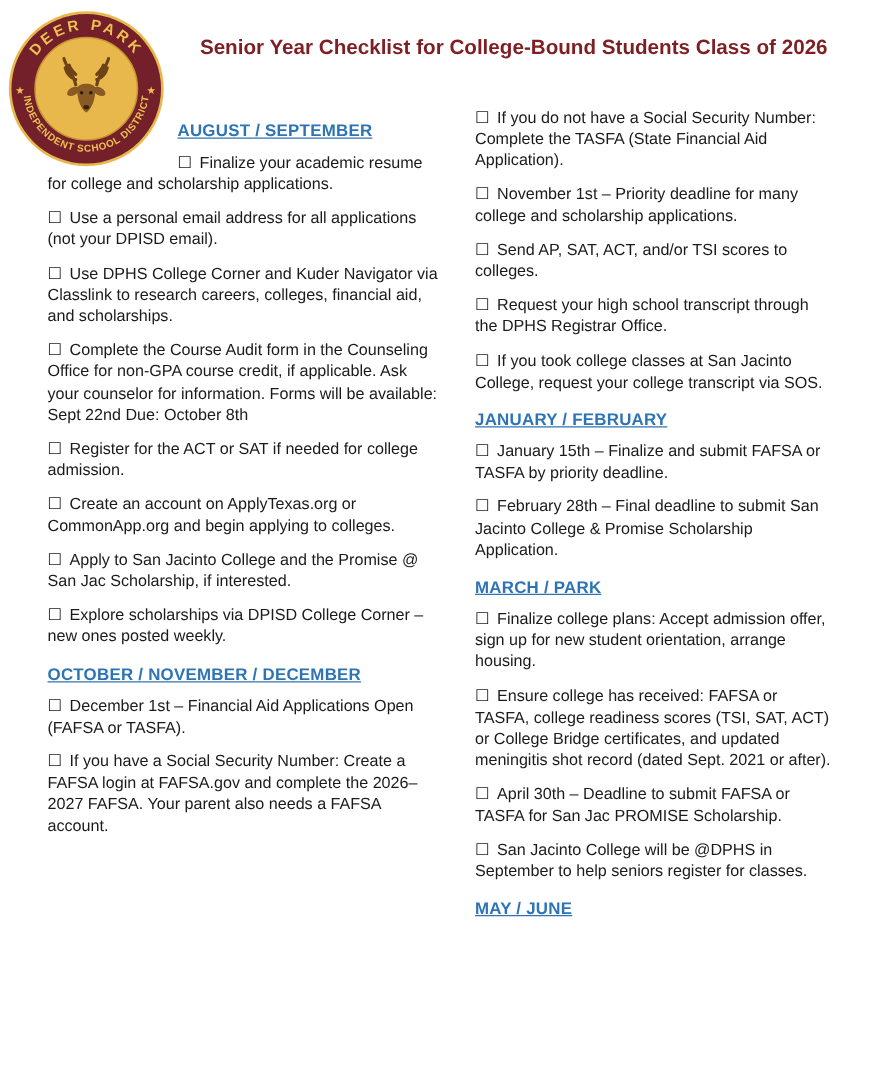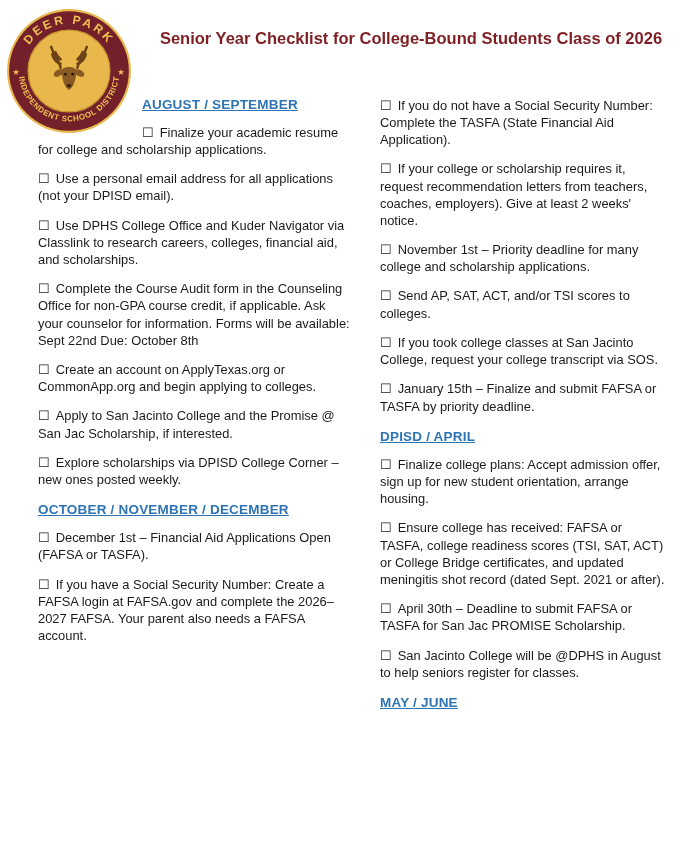--- a/index.html
+++ b/index.html
@@ -43,21 +43,21 @@
     color:#2E74B5;
     font-weight:bold;
     font-size:13.5px;
     text-decoration:underline;
     letter-spacing:.2px;
     margin:14px 0 9px 0;
   }
   .col .section-heading:first-child{margin-top:0;}
   .col-left > .section-heading:first-of-type{margin-top:12px;}
   .item{
-    margin:12px 0 10px 0;
+    margin:0 0 10px 0;
     font-size:12.9px;
     line-height:1.33;
   }
   .cb{
     display:inline;
     margin-right:6px;
     font-size:13px;
   }
 </style>
 </head>
@@ -96,38 +96,41 @@
   </div>
 
   <div class="title">Senior Year Checklist for College-Bound Students Class of 2026</div>
 
   <div class="columns">
     <div class="col col-left">
       <span class="logo-spacer"></span>
     <div class="section-heading">AUGUST / SEPTEMBER</div>
         <p class="item"><span class="cb">☐</span><span>Finalize your academic resume for college and scholarship applications.</span></p>
         <p class="item"><span class="cb">☐</span><span>Use a personal email address for all applications (not your DPISD email).</span></p>
-        <p class="item"><span class="cb">☐</span><span>Use DPHS College Office and Kuder Navigator via Classlink to research careers, colleges, financial aid, and scholarships.</span></p>
+        <p class="item"><span class="cb">☐</span><span>Use DPHS College Corner and Kuder Navigator via Classlink to research careers, colleges, financial aid, and scholarships.</span></p>
         <p class="item"><span class="cb">☐</span><span>Complete the Course Audit form in the Counseling Office for non-GPA course credit, if applicable.  Ask your counselor for information. Forms will be available: Sept 22nd Due: October 8th</span></p>
+        <p class="item"><span class="cb">☐</span><span>Register for the ACT or SAT if needed for college admission.</span></p>
         <p class="item"><span class="cb">☐</span><span>Create an account on ApplyTexas.org or CommonApp.org and begin applying to colleges.</span></p>
         <p class="item"><span class="cb">☐</span><span>Apply to San Jacinto College and the Promise @ San Jac Scholarship, if interested.</span></p>
         <p class="item"><span class="cb">☐</span><span>Explore scholarships via DPISD College Corner – new ones posted weekly.</span></p>
         <div class="section-heading">OCTOBER / NOVEMBER / DECEMBER</div>
         <p class="item"><span class="cb">☐</span><span>December 1st – Financial Aid Applications Open (FAFSA or TASFA).</span></p>
         <p class="item"><span class="cb">☐</span><span>If you have a Social Security Number: Create a FAFSA login at FAFSA.gov and complete the 2026–2027 FAFSA. Your parent also needs a FAFSA account.</span></p>
       </div>
     <div class="col col-right">
         <p class="item"><span class="cb">☐</span><span>If you do not have a Social Security Number: Complete the TASFA (State Financial Aid Application).</span></p>
-        <p class="item"><span class="cb">☐</span><span>If your college or scholarship requires it, request recommendation letters from teachers, coaches, employers). Give at least 2 weeks' notice.</span></p>
         <p class="item"><span class="cb">☐</span><span>November 1st – Priority deadline for many college and scholarship applications.</span></p>
         <p class="item"><span class="cb">☐</span><span>Send AP, SAT, ACT, and/or TSI scores to colleges.</span></p>
+        <p class="item"><span class="cb">☐</span><span>Request your high school transcript through the DPHS Registrar Office.</span></p>
         <p class="item"><span class="cb">☐</span><span>If you took college classes at San Jacinto College, request your college transcript via SOS.</span></p>
+        <div class="section-heading">JANUARY / FEBRUARY</div>
         <p class="item"><span class="cb">☐</span><span>January 15th – Finalize and submit FAFSA or TASFA by priority deadline.</span></p>
-        <div class="section-heading">DPISD / APRIL</div>
+        <p class="item"><span class="cb">☐</span><span>February 28th – Final deadline to submit San Jacinto College &amp; Promise Scholarship Application.</span></p>
+        <div class="section-heading">MARCH / PARK</div>
         <p class="item"><span class="cb">☐</span><span>Finalize college plans: Accept admission offer, sign up for new student orientation, arrange housing.</span></p>
         <p class="item"><span class="cb">☐</span><span>Ensure college has received: FAFSA or TASFA, college readiness scores (TSI, SAT, ACT) or College Bridge certificates, and updated meningitis shot record (dated Sept. 2021 or after).</span></p>
         <p class="item"><span class="cb">☐</span><span>April 30th – Deadline to submit FAFSA or TASFA for San Jac PROMISE Scholarship.</span></p>
-        <p class="item"><span class="cb">☐</span><span>San Jacinto College will be @DPHS in August to help seniors register for classes.</span></p>
+        <p class="item"><span class="cb">☐</span><span>San Jacinto College will be @DPHS in September to help seniors register for classes.</span></p>
         <div class="section-heading">MAY / JUNE</div>
       </div>
   </div>
 
 </div>
 
 </body></html>

